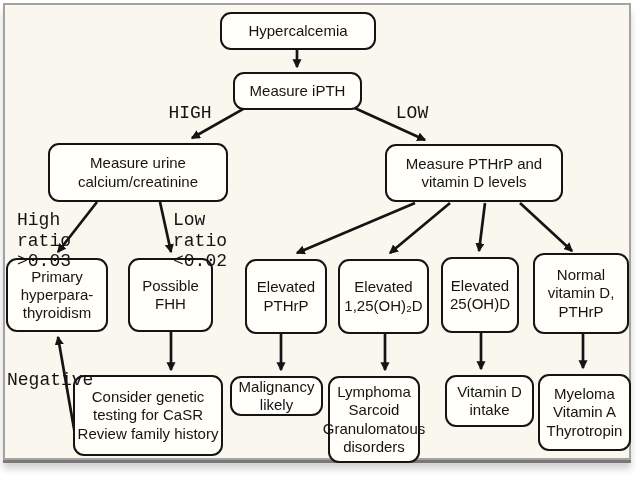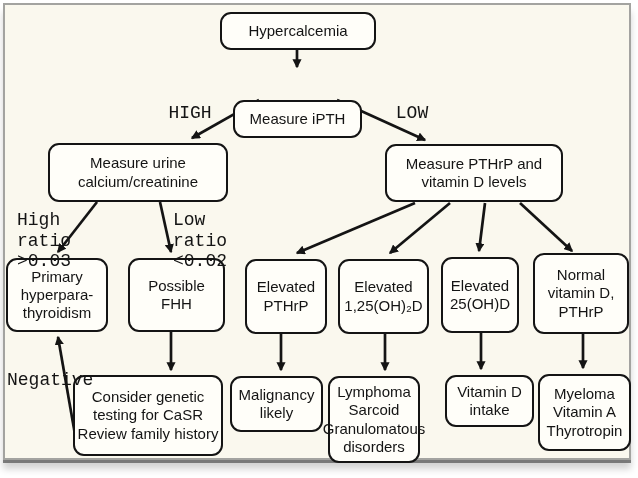--- a/index.html
+++ b/index.html
@@ -67,52 +67,52 @@
       <line x1="385" y1="334" x2="385" y2="370" marker-end="url(#ah)"></line>
       <line x1="481" y1="333" x2="481" y2="369" marker-end="url(#ah)"></line>
       <line x1="583" y1="334" x2="583" y2="368" marker-end="url(#ah)"></line>
     </g>
   </svg>
 
   <div class="node" style="left:220px; top:12px; width:156px; height:36px;">
     <span class="node-label">Hypercalcemia</span>
   </div>
 
-  <div class="node" style="left:233px; top:72px; width:129px; height:29px;margin-top:28px;">
+  <div class="node" style="left:233px; top:72px; width:129px; height:29px;">
     <span class="node-label">Measure iPTH</span>
   </div>
 
   <div class="node" style="left:48px; top:143px; width:180px; height:59px;">
     <span class="node-label">Measure urine
 calcium/creatinine</span>
   </div>
 
   <div class="node" style="left:6px; top:258px; width:102px; height:74px;">
     <span class="node-label">Primary
 hyperpara-
 thyroidism</span>
   </div>
 
   <div class="node" style="left:385px; top:144px; width:178px; height:58px;">
     <span class="node-label">Measure PTHrP and
 vitamin D levels</span>
   </div>
 
-  <div class="node" style="left:128px; top:258px; width:97px; height:74px;">
+  <div class="node" style="left:128px; top:258px; width:85px; height:74px;">
     <span class="node-label">Possible
 FHH</span>
   </div>
 
   <div class="node" style="left:73px; top:375px; width:150px; height:81px;">
     <span class="node-label">Consider genetic
 testing for CaSR
 Review family history</span>
   </div>
 
-  <div class="node" style="left:230px; top:376px; width:93px; height:56px;">
+  <div class="node" style="left:230px; top:376px; width:93px; height:40px;">
     <span class="node-label">Malignancy
 likely</span>
   </div>
 
   <div class="node" style="left:245px; top:259px; width:82px; height:75px;">
     <span class="node-label">Elevated
 PTHrP</span>
   </div>
 
   <div class="node" style="left:338px; top:259px; width:91px; height:75px;">

